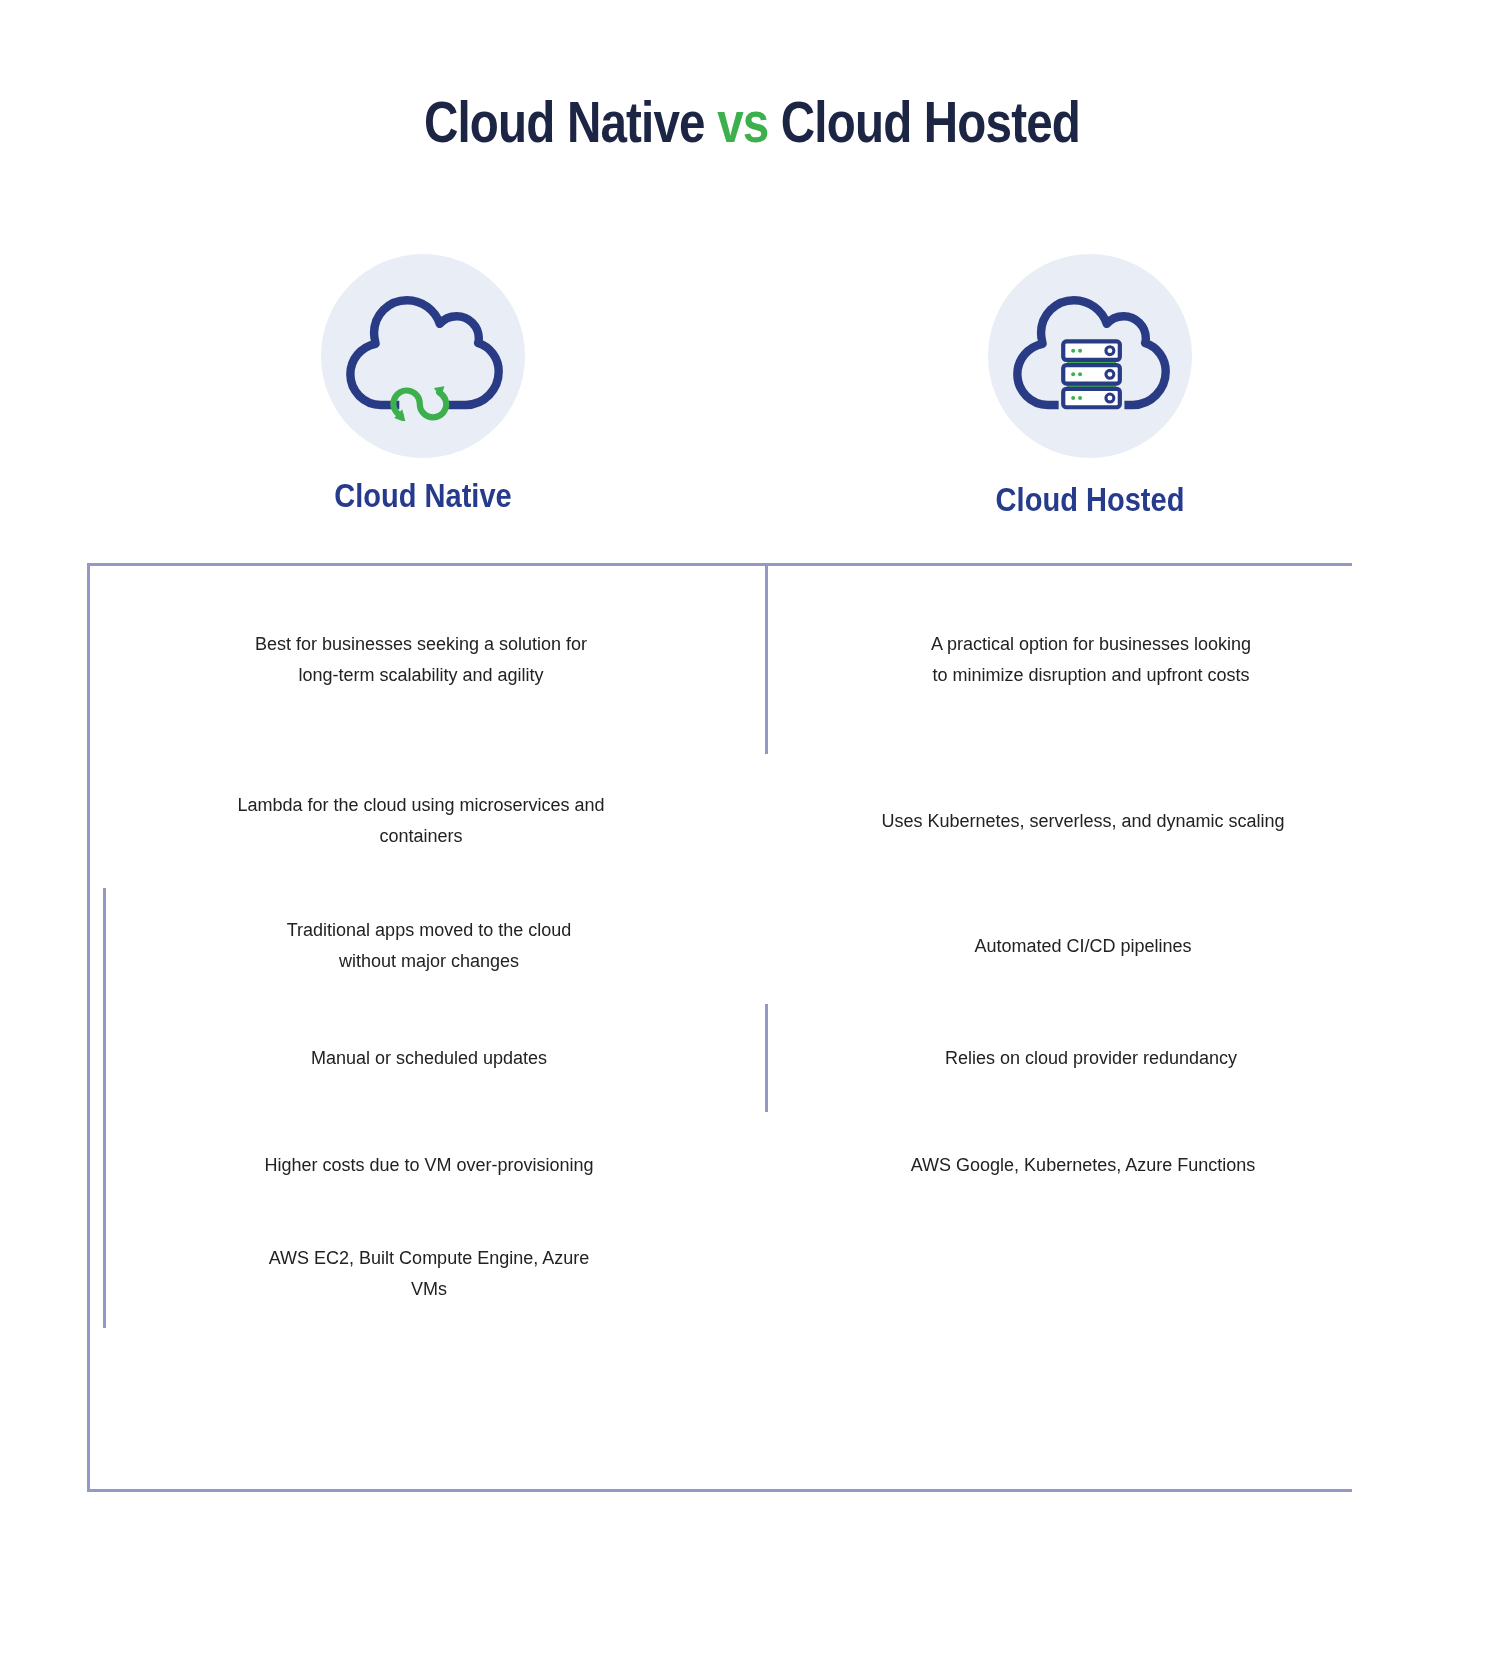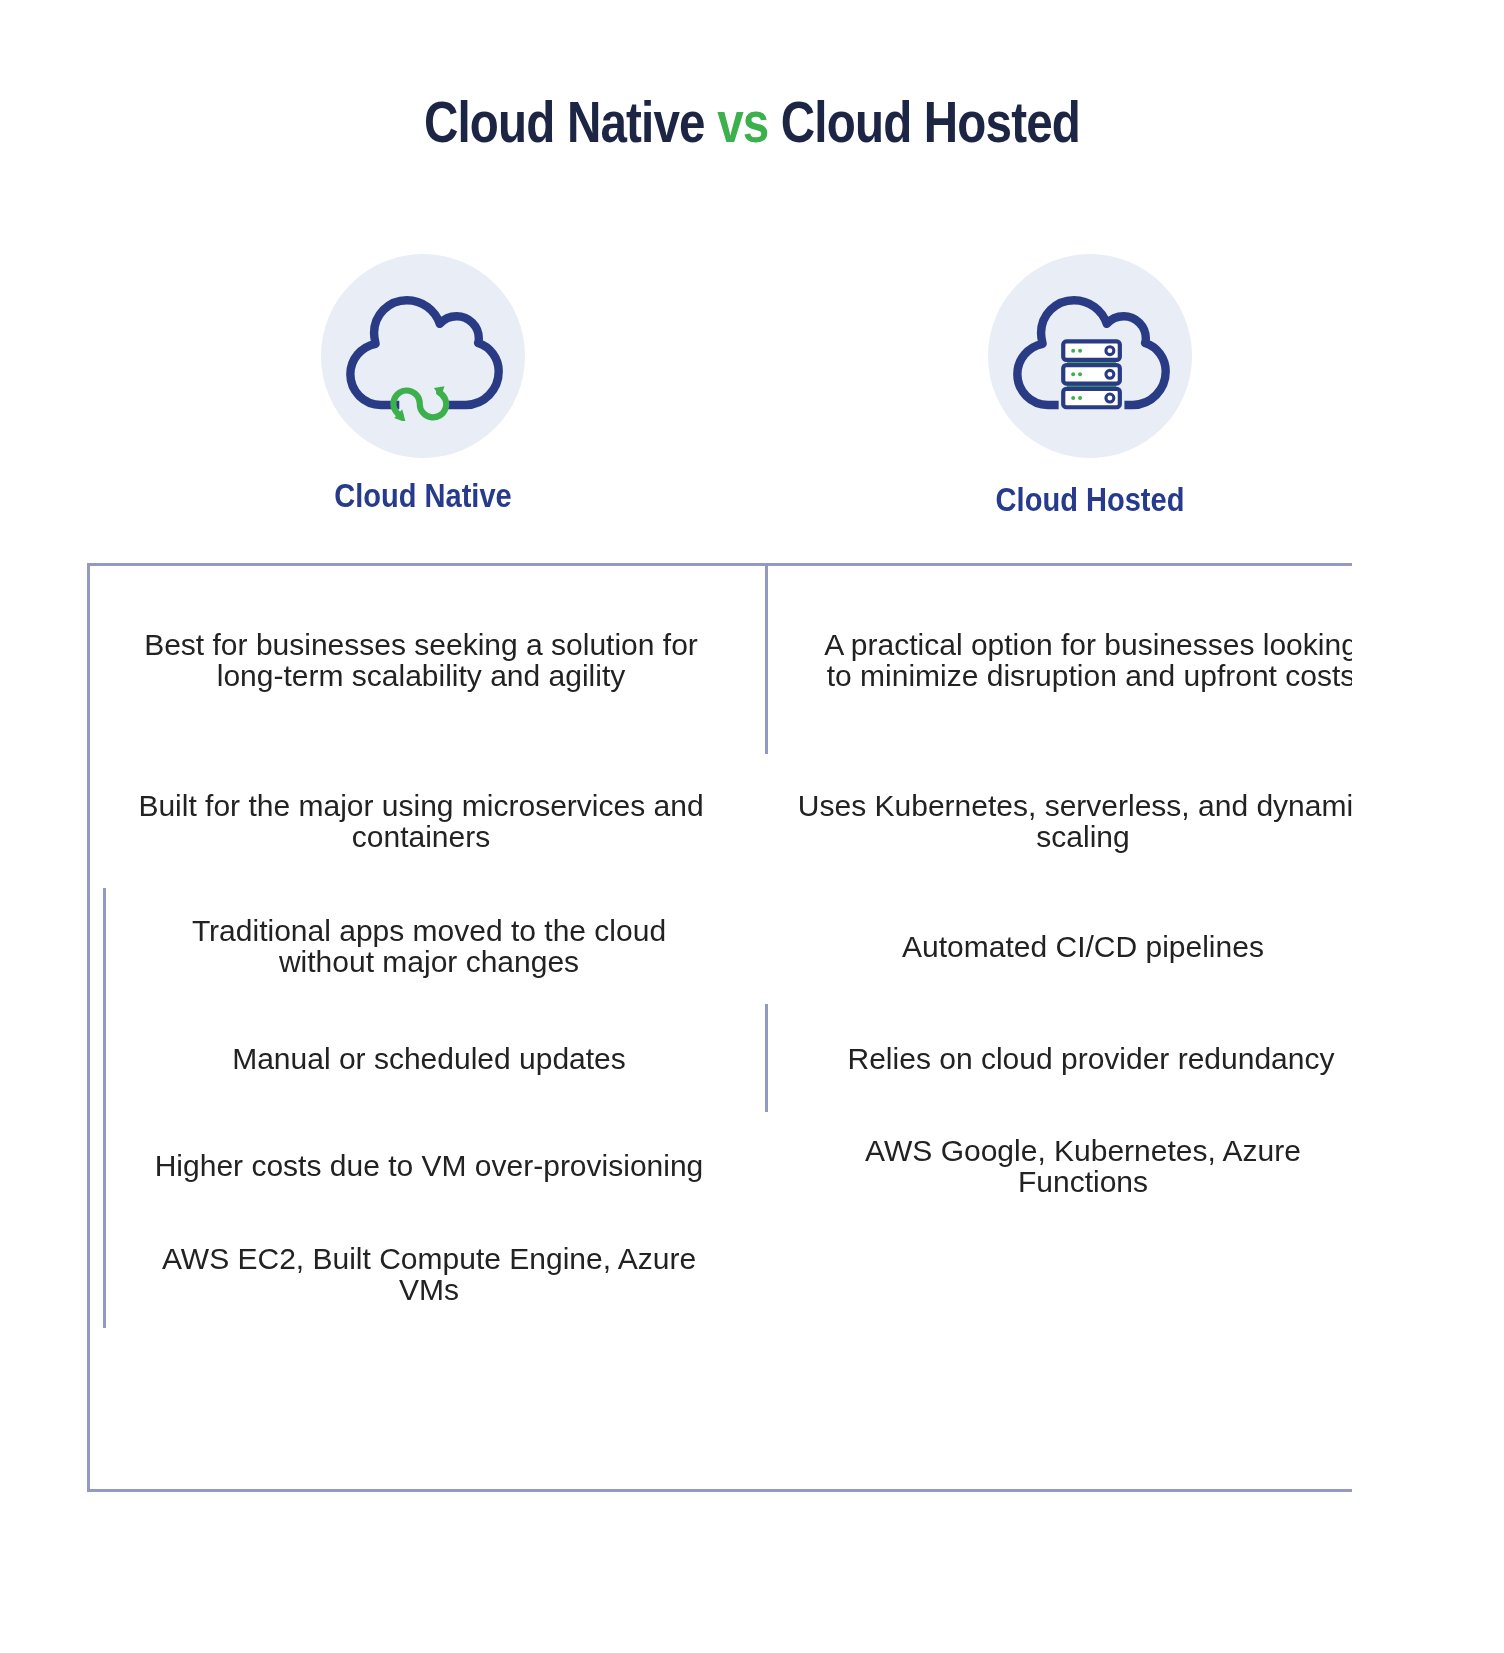--- a/index.html
+++ b/index.html
@@ -32,21 +32,21 @@
   .col-label.right{left:930px;top:481px;}
 
   .compare-table{
     position:absolute;left:87px;top:563px;width:1330px;height:929px;
     border:3px solid var(--table-border);box-sizing:border-box;
     display:grid;grid-template-columns:1fr 1fr;
     grid-template-rows:188px 134px 116px 108px 107px 109px 1fr;
   }
   .cell{
     display:flex;align-items:center;justify-content:center;
-    text-align:center;font-size:30px;line-height:31px;color:var(--body-text);
+    text-align:center;font-size:18px;line-height:31px;color:var(--body-text);
     padding:12px 44px;white-space:pre-line;box-sizing:border-box;
   }
   .cell.hosted{border-left:3px solid var(--table-border);margin-left:13px;}
 
   svg .navy-stroke{stroke:var(--icon-navy);fill:none;stroke-linecap:round;stroke-linejoin:round;}
   svg .green-stroke{stroke:var(--accent-green);fill:none;stroke-linecap:round;stroke-linejoin:round;}
   svg .green-fill{fill:var(--accent-green);}
   svg .bg-fill{fill:var(--circle-bg);}
   svg .white-fill{fill:#ffffff;}
 </style>
@@ -94,21 +94,21 @@
 
   <div class="col-label left">Cloud Native</div>
   <div class="col-label right">Cloud Hosted</div>
 
   <div class="compare-table">
     <div class="cell native">Best for businesses seeking a solution for
 long-term scalability and agility</div>
     <div class="cell hosted">A practical option for businesses looking
 to minimize disruption and upfront costs</div>
 
-    <div class="cell native">Built for the major using microservices and
+    <div class="cell native">Lambda for the cloud using microservices and
 containers</div>
     <div class="cell native">Uses Kubernetes, serverless, and dynamic scaling</div>
 
     <div class="cell hosted">Traditional apps moved to the cloud
 without major changes</div>
 
     <div class="cell native">Automated CI/CD pipelines</div>
     <div class="cell hosted">Manual or scheduled updates</div>
 
     <div class="cell hosted">Relies on cloud provider redundancy</div>

